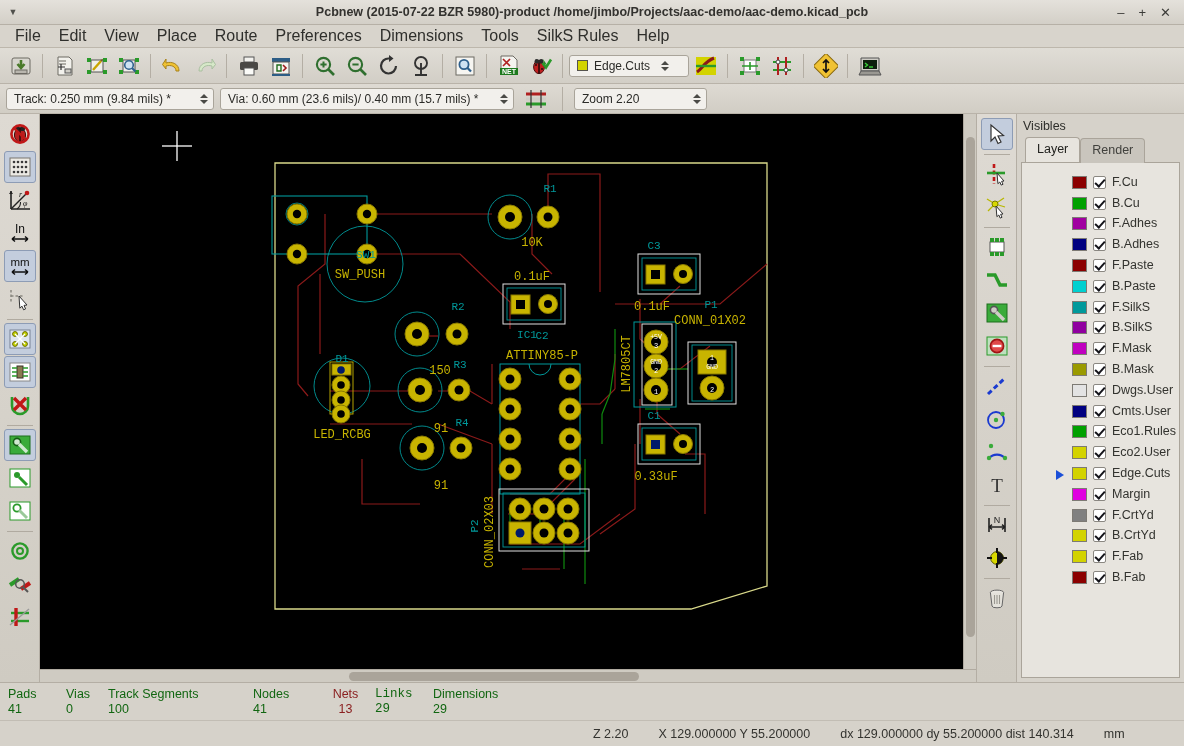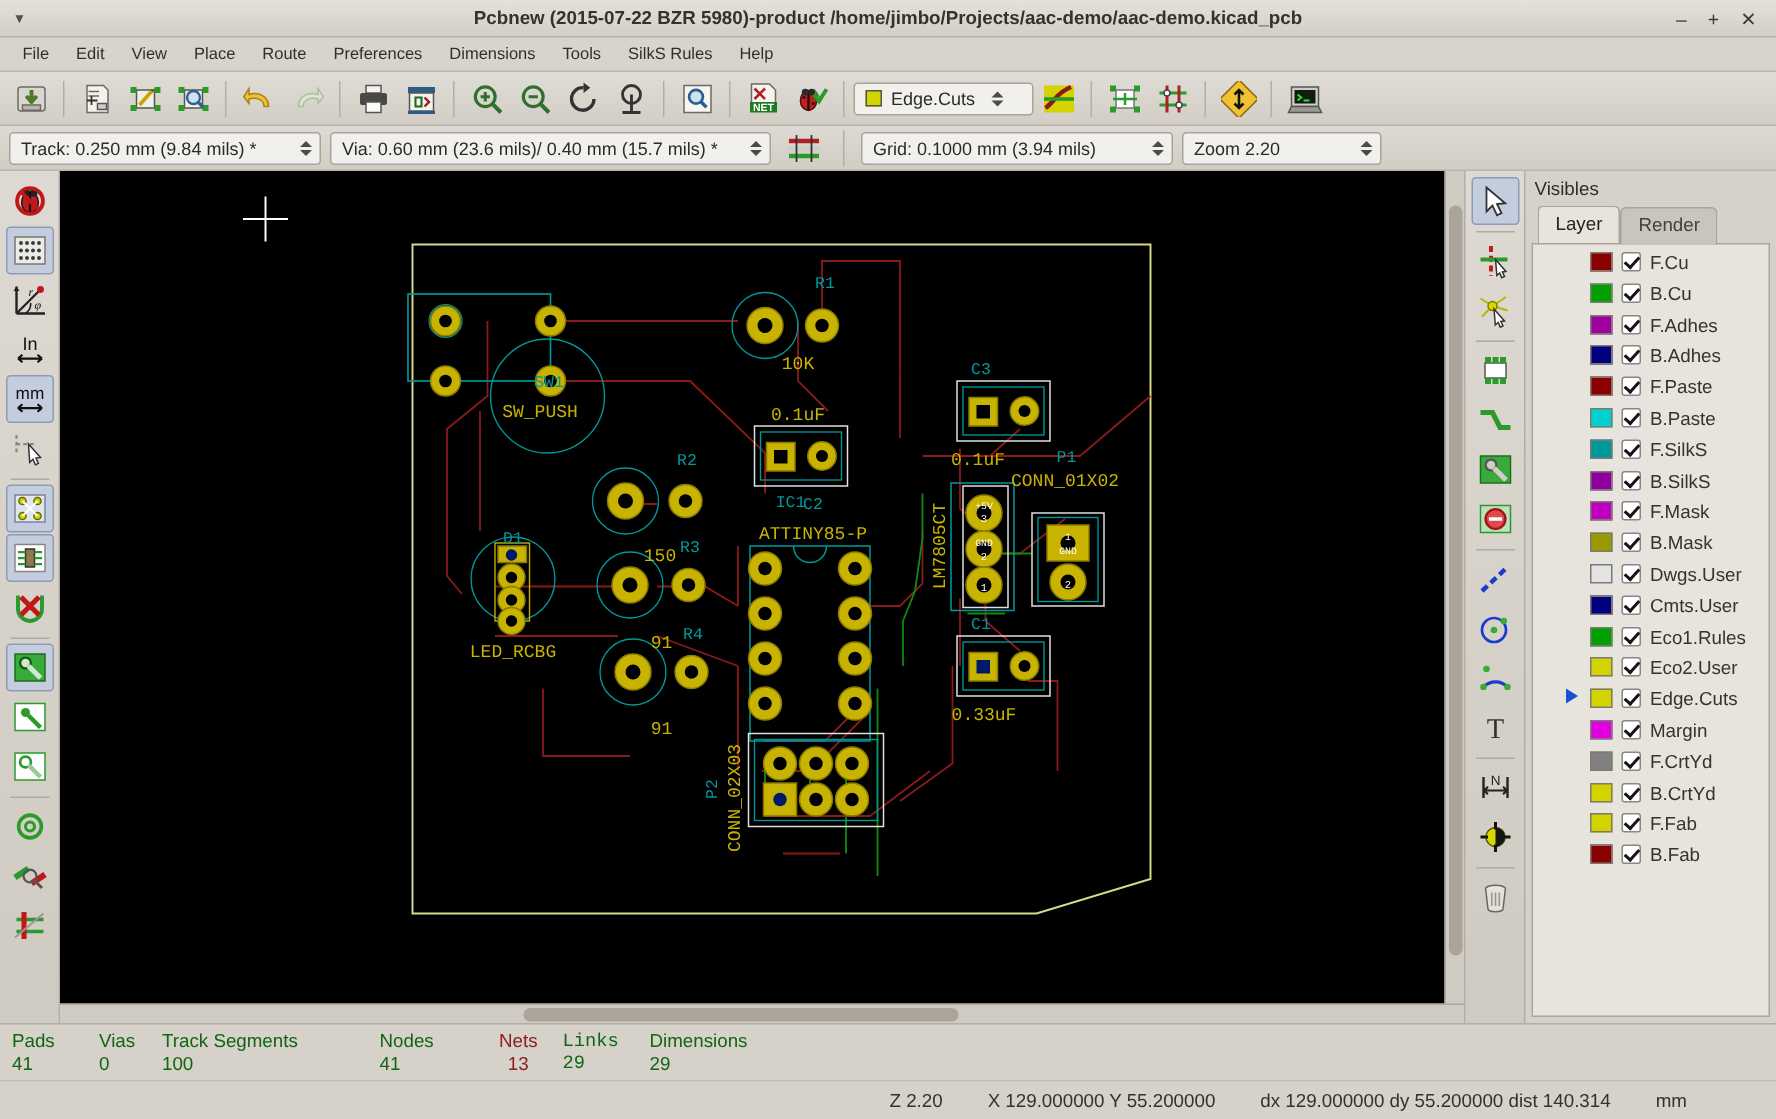--- a/index.html
+++ b/index.html
@@ -25,21 +25,21 @@
     pointer-events:none;
   }
   .win-btns { margin-left:auto; display:flex; gap:14px; padding-right:13px; z-index:2; }
   .win-btns span { font-size:13px; color:#3b3b38; line-height:1; cursor:default; }
 
   
   .menubar {
     height:23px; background:#d8d4cc; border-bottom:1px solid #bdb7ac;
     display:flex; align-items:center; padding-left:6px; flex:0 0 23px;
   }
-  .menubar .mi { padding:2px 9px; font-size:11px; color:#2f2f2c; border-radius:2px; }
+  .menubar .mi { padding:2px 9px; font-size:16px; color:#2f2f2c; border-radius:2px; }
 
   
   .toolbar {
     height:36px; background:linear-gradient(#e0ddd6,#d2cec6);
     border-bottom:1px solid #b9b3a9; display:flex; align-items:center;
     padding:0 5px; gap:1px; flex:0 0 36px;
   }
   .tb-btn {
     width:31px; height:30px; display:flex; align-items:center; justify-content:center;
     border-radius:3px;
@@ -107,21 +107,21 @@
   .tab {
     padding:4px 11px 5px; font-size:12.5px; border:1px solid #aaa49a;
     border-bottom:none; border-radius:4px 4px 0 0; background:#c9c5bd; color:#41413d;
     position:relative; top:1px;
   }
   .tab.active { background:#e7e4de; color:#22221f; z-index:2; top:0; padding-bottom:6px; }
   .tabbody {
     flex:1 1 auto; background:#e7e4de; border:1px solid #aaa49a; margin:0 4px 4px 4px;
     overflow:hidden; padding-top:5px;
   }
-  .layerrow { display:flex; align-items:flex-start; height:20.8px; padding-left:22px; gap:6px; }
+  .layerrow { display:flex; align-items:flex-end; height:20.8px; padding-left:22px; gap:6px;margin-left:12px; }
   .arrow-slot { width:10px; display:flex; align-items:center; }
   .arrow-slot .tri { width:0;height:0;border-top:5px solid transparent;
     border-bottom:5px solid transparent;border-left:8px solid #1b4fd8; }
   .lsw { width:15px; height:13px; border:1px solid #7d7a74; }
   .lchk {
     width:13px; height:13px; background:#fff; border:1px solid #8a8781; border-radius:2px;
     position:relative;
   }
   .lchk::after {
     content:""; position:absolute; left:3px; top:0px; width:4px; height:8px;
@@ -391,27 +391,20 @@
       <svg width="24" height="22" viewBox="0 0 24 22">
         <path d="M2 6 h20" stroke="#b02020" stroke-width="3"></path>
         <path d="M2 11 h20" stroke="#cfcdc6" stroke-width="3"></path>
         <path d="M2 16 h20" stroke="#2a9a2a" stroke-width="3"></path>
         <path d="M7 2 v18 M17 2 v18" stroke="#333" stroke-width="1.2"></path>
       </svg>
     </div>
 
     <div class="tb-sep"></div>
 
-    <div class="combo" style="width:208px">
-      <span>Grid: 0.1000 mm (3.94 mils)</span>
-      <span class="spin" style="margin-left:auto">
-          <i class="up"></i>
-          <i class="dn"></i>
-        </span>
-    </div>
     <div class="combo" style="width:133px">
       <span>Zoom 2.20</span>
       <span class="spin" style="margin-left:auto">
           <i class="up"></i>
           <i class="dn"></i>
         </span>
     </div>
   </div>
 
   <div class="bodyrow">

